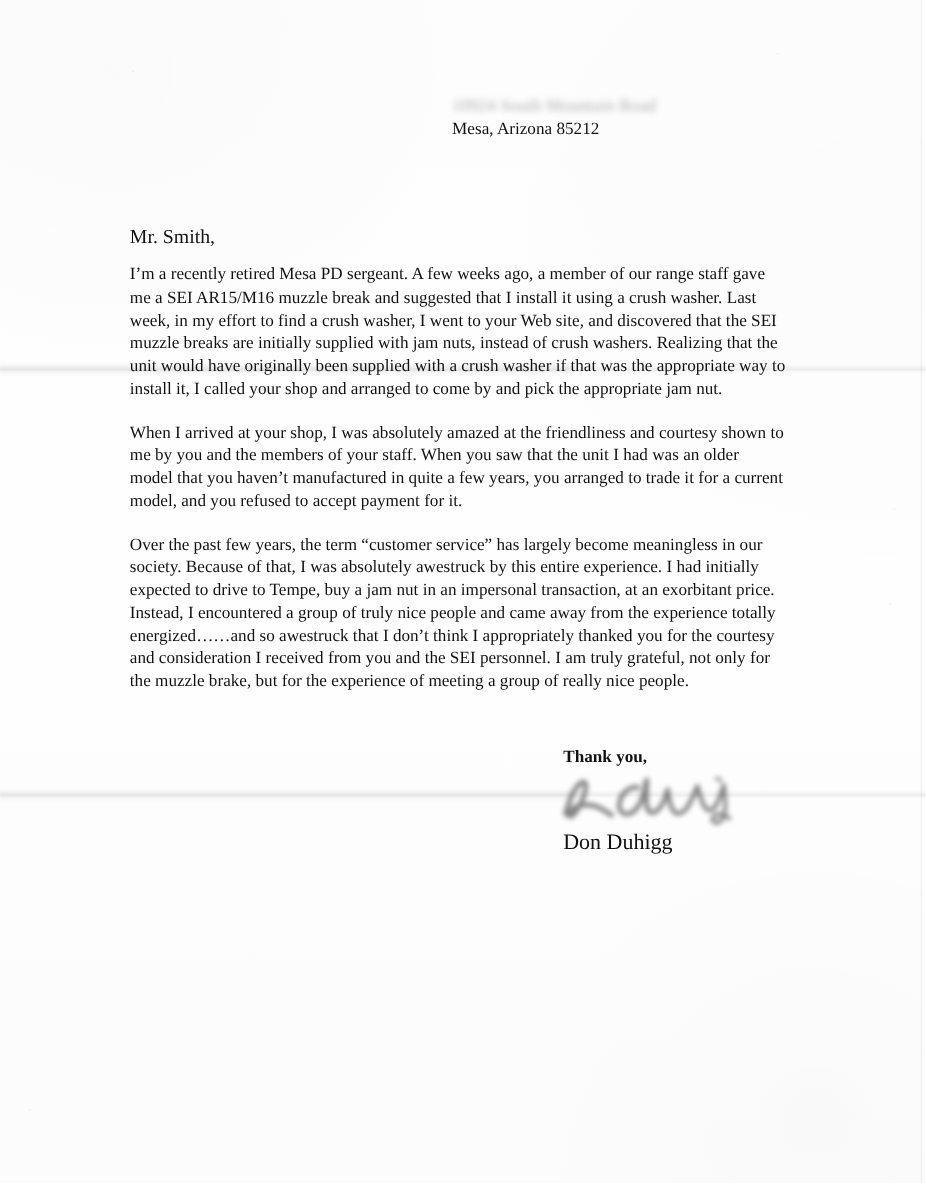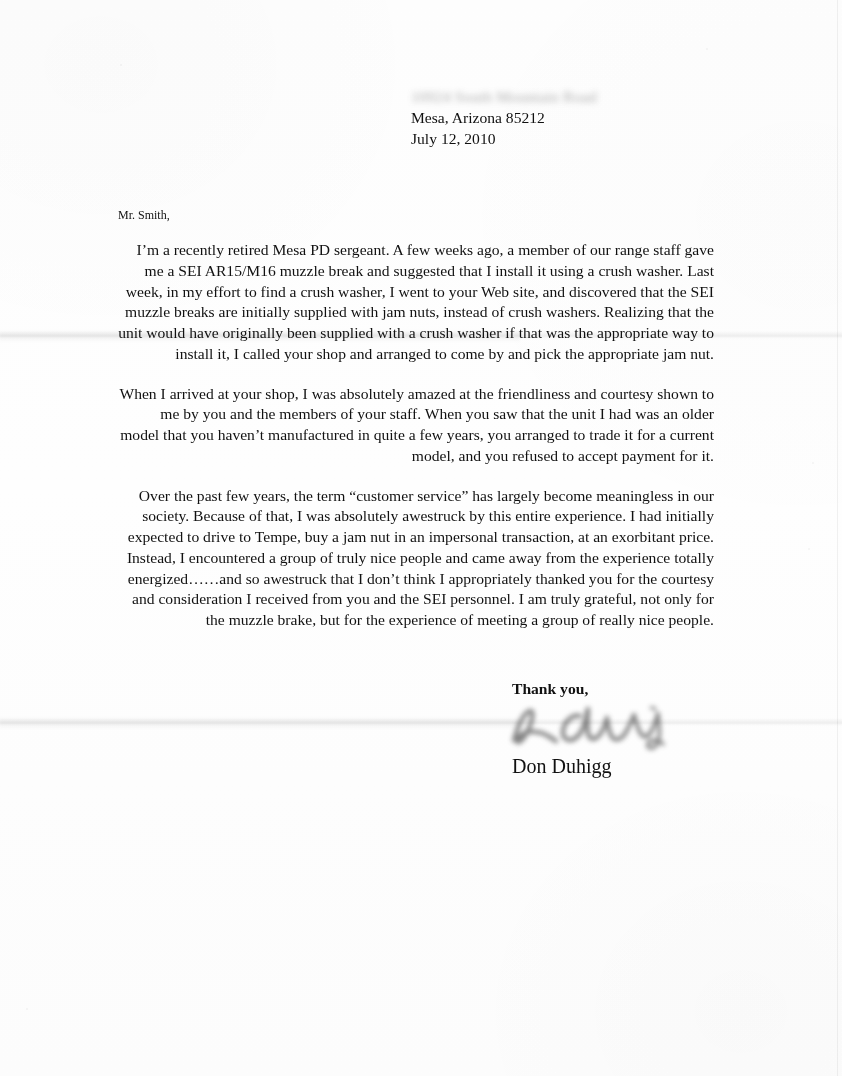--- a/index.html
+++ b/index.html
@@ -99,32 +99,32 @@
     letter-spacing: 0.2px;
     white-space: nowrap;
   }
 
   .header-line { white-space: nowrap; }
 
   .salutation {
     position: absolute;
     left: 118px;
     top: 205px;
-    font-size: 12px;
+    font-size: 18px;
     line-height: 21px;
   }
 
   .body {
     position: absolute;
     left: 118px;
     top: 240px;
     width: 596px;
     font-size: 15.6px;
     line-height: 20.75px;
-    text-align: right;
+    text-align: left;
   }
 
   .body p {
     margin: 0 0 19px 0;
   }
 
   .closing {
     position: absolute;
     left: 512px;
     top: 678px;
@@ -172,21 +172,20 @@
   <div class="speck" style="left:120px; top:64px; width:2px; height:2px;"></div>
   <div class="speck" style="left:706px; top:48px; width:2px; height:2px;"></div>
 
   <div class="speck" style="left:808px; top:548px; width:2px; height:2px;"></div>
   <div class="speck" style="left:812px; top:462px; width:2px; height:2px;"></div>
   <div class="speck" style="left:26px;  top:1008px;width:2px; height:2px;"></div>
 
   <div class="header-block">
     <div class="redacted-line">10924 South Mountain Road</div>
     <div class="header-line">Mesa, Arizona 85212</div>
-    <div class="header-line">July 12, 2010</div>
   </div>
 
   <div class="salutation">Mr. Smith,</div>
 
   <div class="body">
     <p>I’m a recently retired Mesa PD sergeant.  A few weeks ago, a member of our range staff gave me a SEI AR15/M16 muzzle break and suggested that I install it using a crush washer.  Last week, in my effort to find a crush washer, I went to your Web site, and discovered that the SEI muzzle breaks are initially supplied with jam nuts, instead of crush washers.  Realizing that the unit would have originally been supplied with a crush washer if that was the appropriate way to install it, I called your shop and arranged to come by and pick the appropriate jam nut.</p>
     <p>When I arrived at your shop, I was absolutely amazed at the friendliness and courtesy shown to me by you and the members of your staff.  When you saw that the unit I had was an older model that you haven’t manufactured in quite a few years, you arranged to trade it for a current model, and you refused to accept payment for it.</p>
     <p>Over the past few years, the term “customer service” has largely become meaningless in our society.  Because of that, I was absolutely awestruck by this entire experience.  I had initially expected to drive to Tempe, buy a jam nut in an impersonal transaction, at an exorbitant price.  Instead, I encountered a group of truly nice people and came away from the experience totally energized……and so awestruck that I don’t think I appropriately thanked you for the courtesy and consideration I received from you and the SEI personnel.  I am truly grateful, not only for the muzzle brake, but for the experience of meeting a group of really nice people.</p>
   </div>
 

